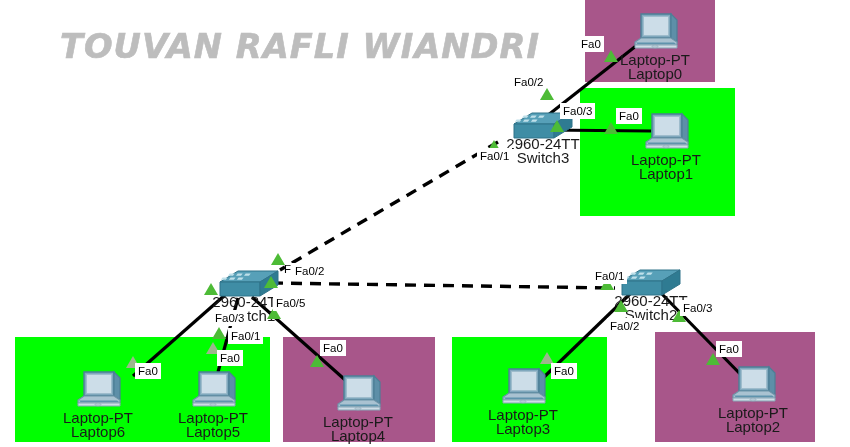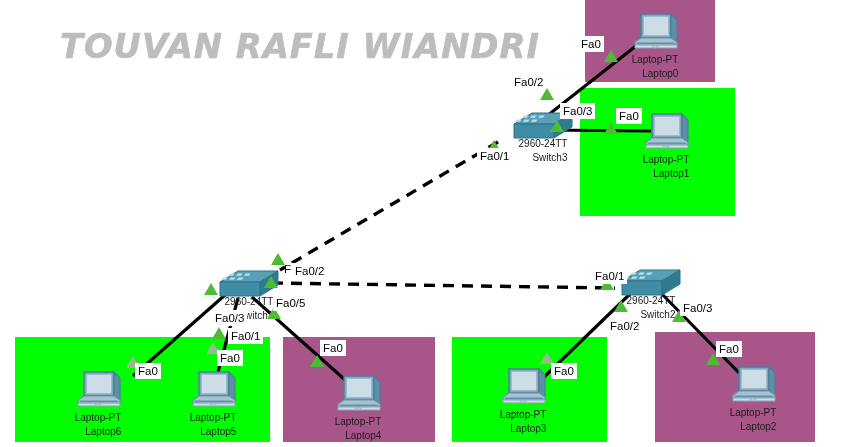--- a/index.html
+++ b/index.html
@@ -32,22 +32,22 @@
 
   
   #links{position:absolute;left:0;top:0;width:850px;height:447px;}
 
   
   .node{position:absolute;}
   .node .caption{
     position:absolute;
     left:50%;
     transform:translateX(-50%);
-    text-align:right;
-    font-size:10px;
+    text-align:center;
+    font-size:15px;
     color:#1a1a1a;
     line-height:13.5px;
     white-space:nowrap;
   }
   .laptop .caption{top:41px;}
   .switch .caption{top:27px;}
 
   
   .plabel{
     position:absolute;

